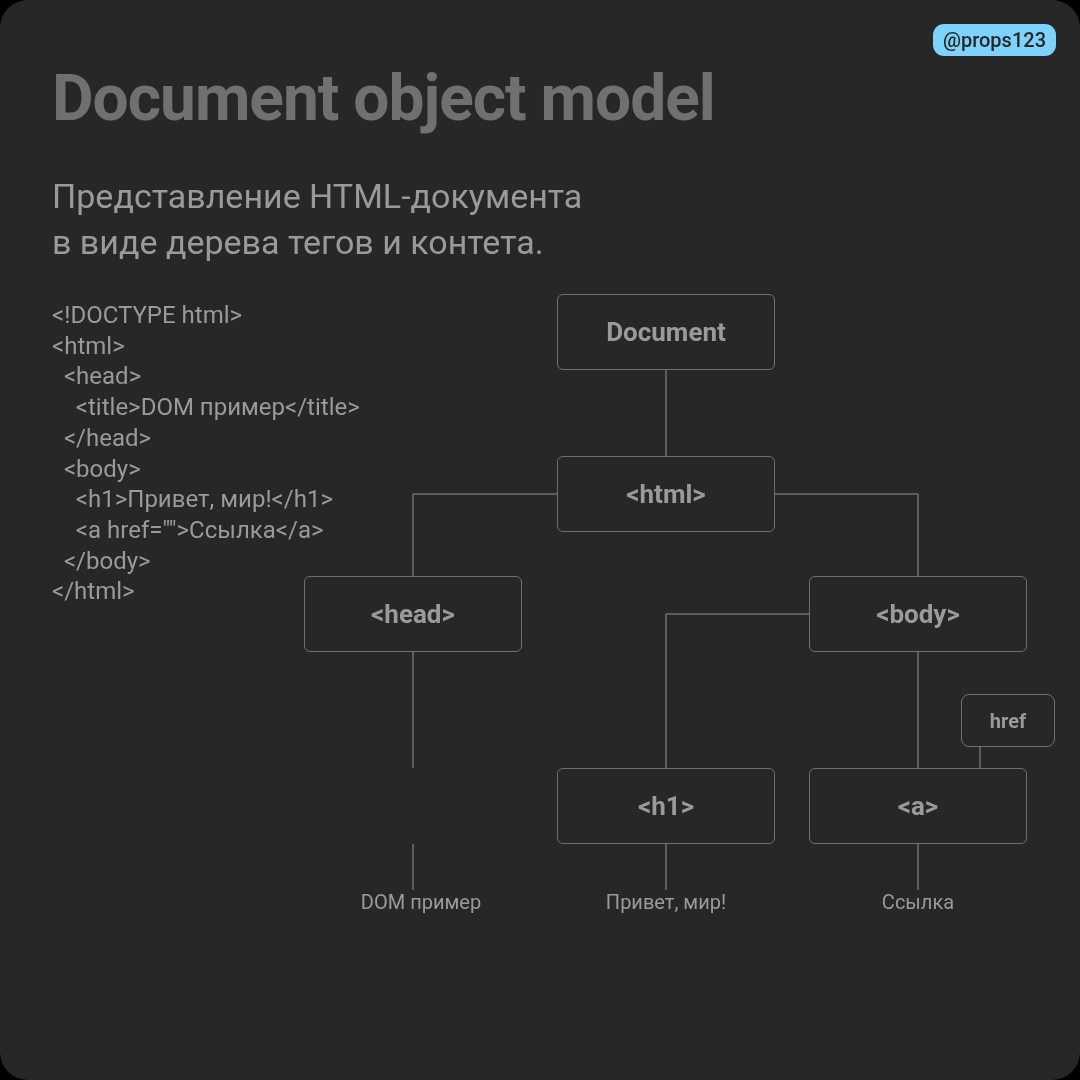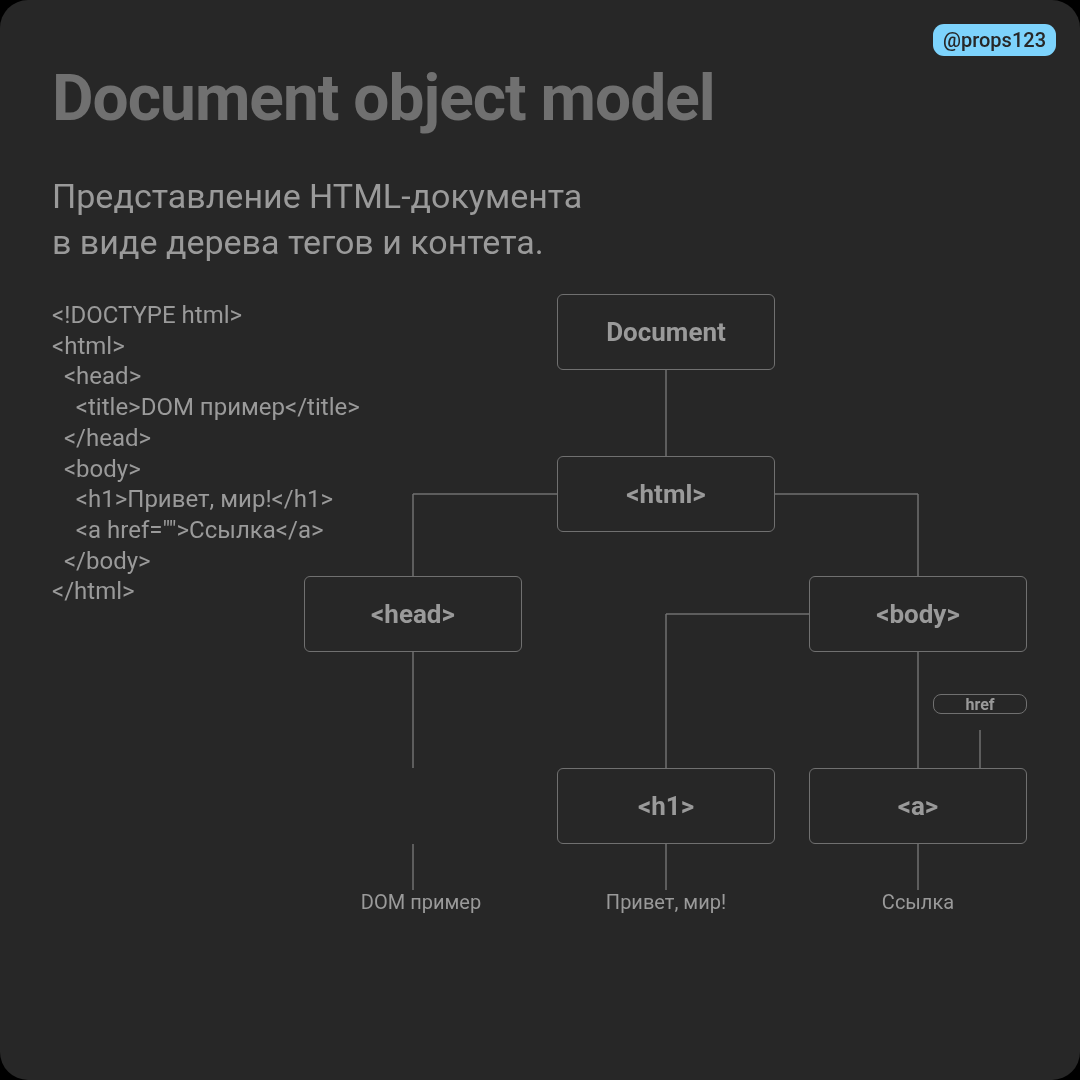--- a/index.html
+++ b/index.html
@@ -64,21 +64,21 @@
     border: 1.5px solid #707070;
     border-radius: 6px;
     color: #9a9a9a;
     font-weight: 700;
     display: flex;
     align-items: center;
     justify-content: center;
     background: #272727;
   }
   .node.big { width: 218px; height: 76px; font-size: 26px; }
-  .node.small { width: 94px; height: 20px; font-size: 16px; border-radius: 8px; }
+  .node.small { width: 94px; height: 53px; font-size: 20px; border-radius: 8px; margin-left: 28px; }
   .leaf {
     position: absolute;
     color: #9a9a9a;
     font-size: 20px;
     text-align: center;
     width: 218px;
   }
   svg.lines {
     position: absolute;
     left: 0; top: 0;

